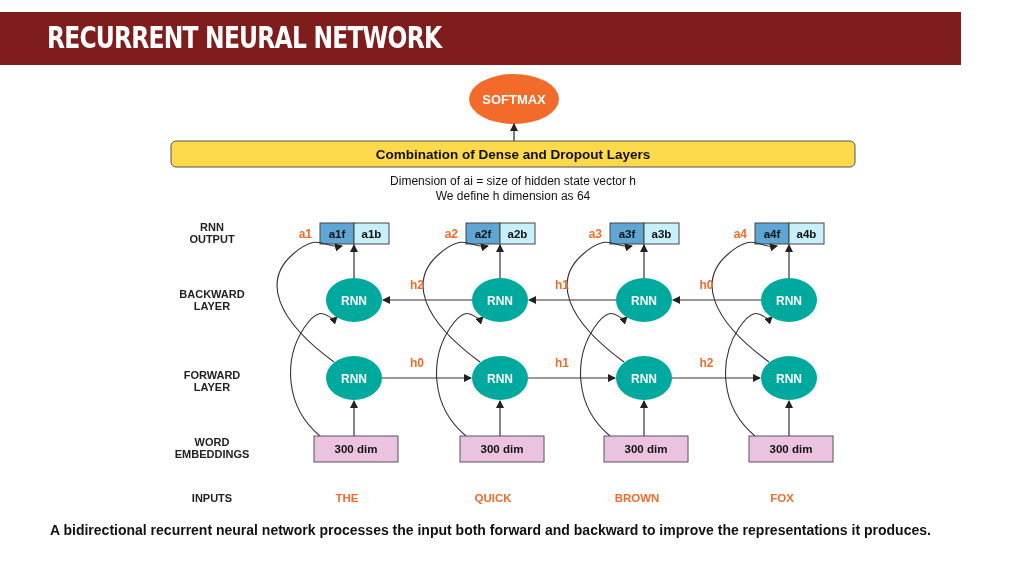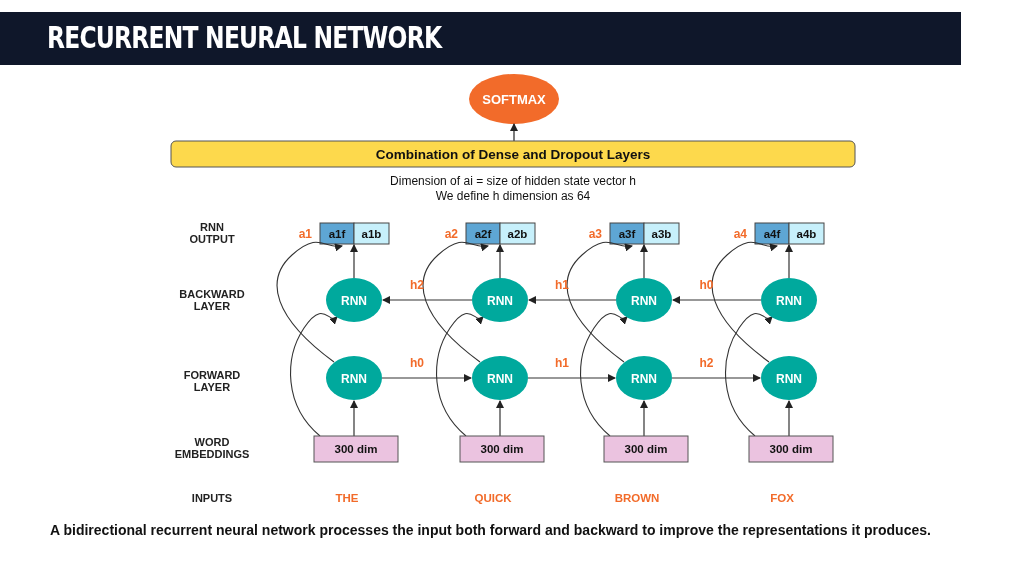--- a/index.html
+++ b/index.html
@@ -1,17 +1,17 @@
 <!DOCTYPE html>
 <html><head>
 <meta charset="utf-8">
 <style>
   html, body { margin:0; padding:0; background:#ffffff; }
   body { width:1024px; height:577px; position:relative; overflow:hidden; font-family:"Liberation Sans", sans-serif; }
-  .header { position:absolute; left:0; top:12px; width:961px; height:53px; background:#0f172a; }
+  .header { position:absolute; left:0; top:12px; width:961px; height:53px; background:#7f1d1d; }
   .header-title { position:absolute; left:47px; top:8px; color:#ffffff; font-family:"DejaVu Sans", sans-serif; font-weight:bold; font-size:30px; letter-spacing:-1px; transform:scaleX(0.78); transform-origin:left center; white-space:nowrap; }
   svg { position:absolute; left:0; top:0; }
   .caption { position:absolute; left:50px; top:522px; font-size:14px; font-weight:bold; color:#111; white-space:nowrap; }
 </style>
 </head>
 <body>
 
 <div class="header">
   <div class="header-title">RECURRENT NEURAL NETWORK</div>
 </div>

